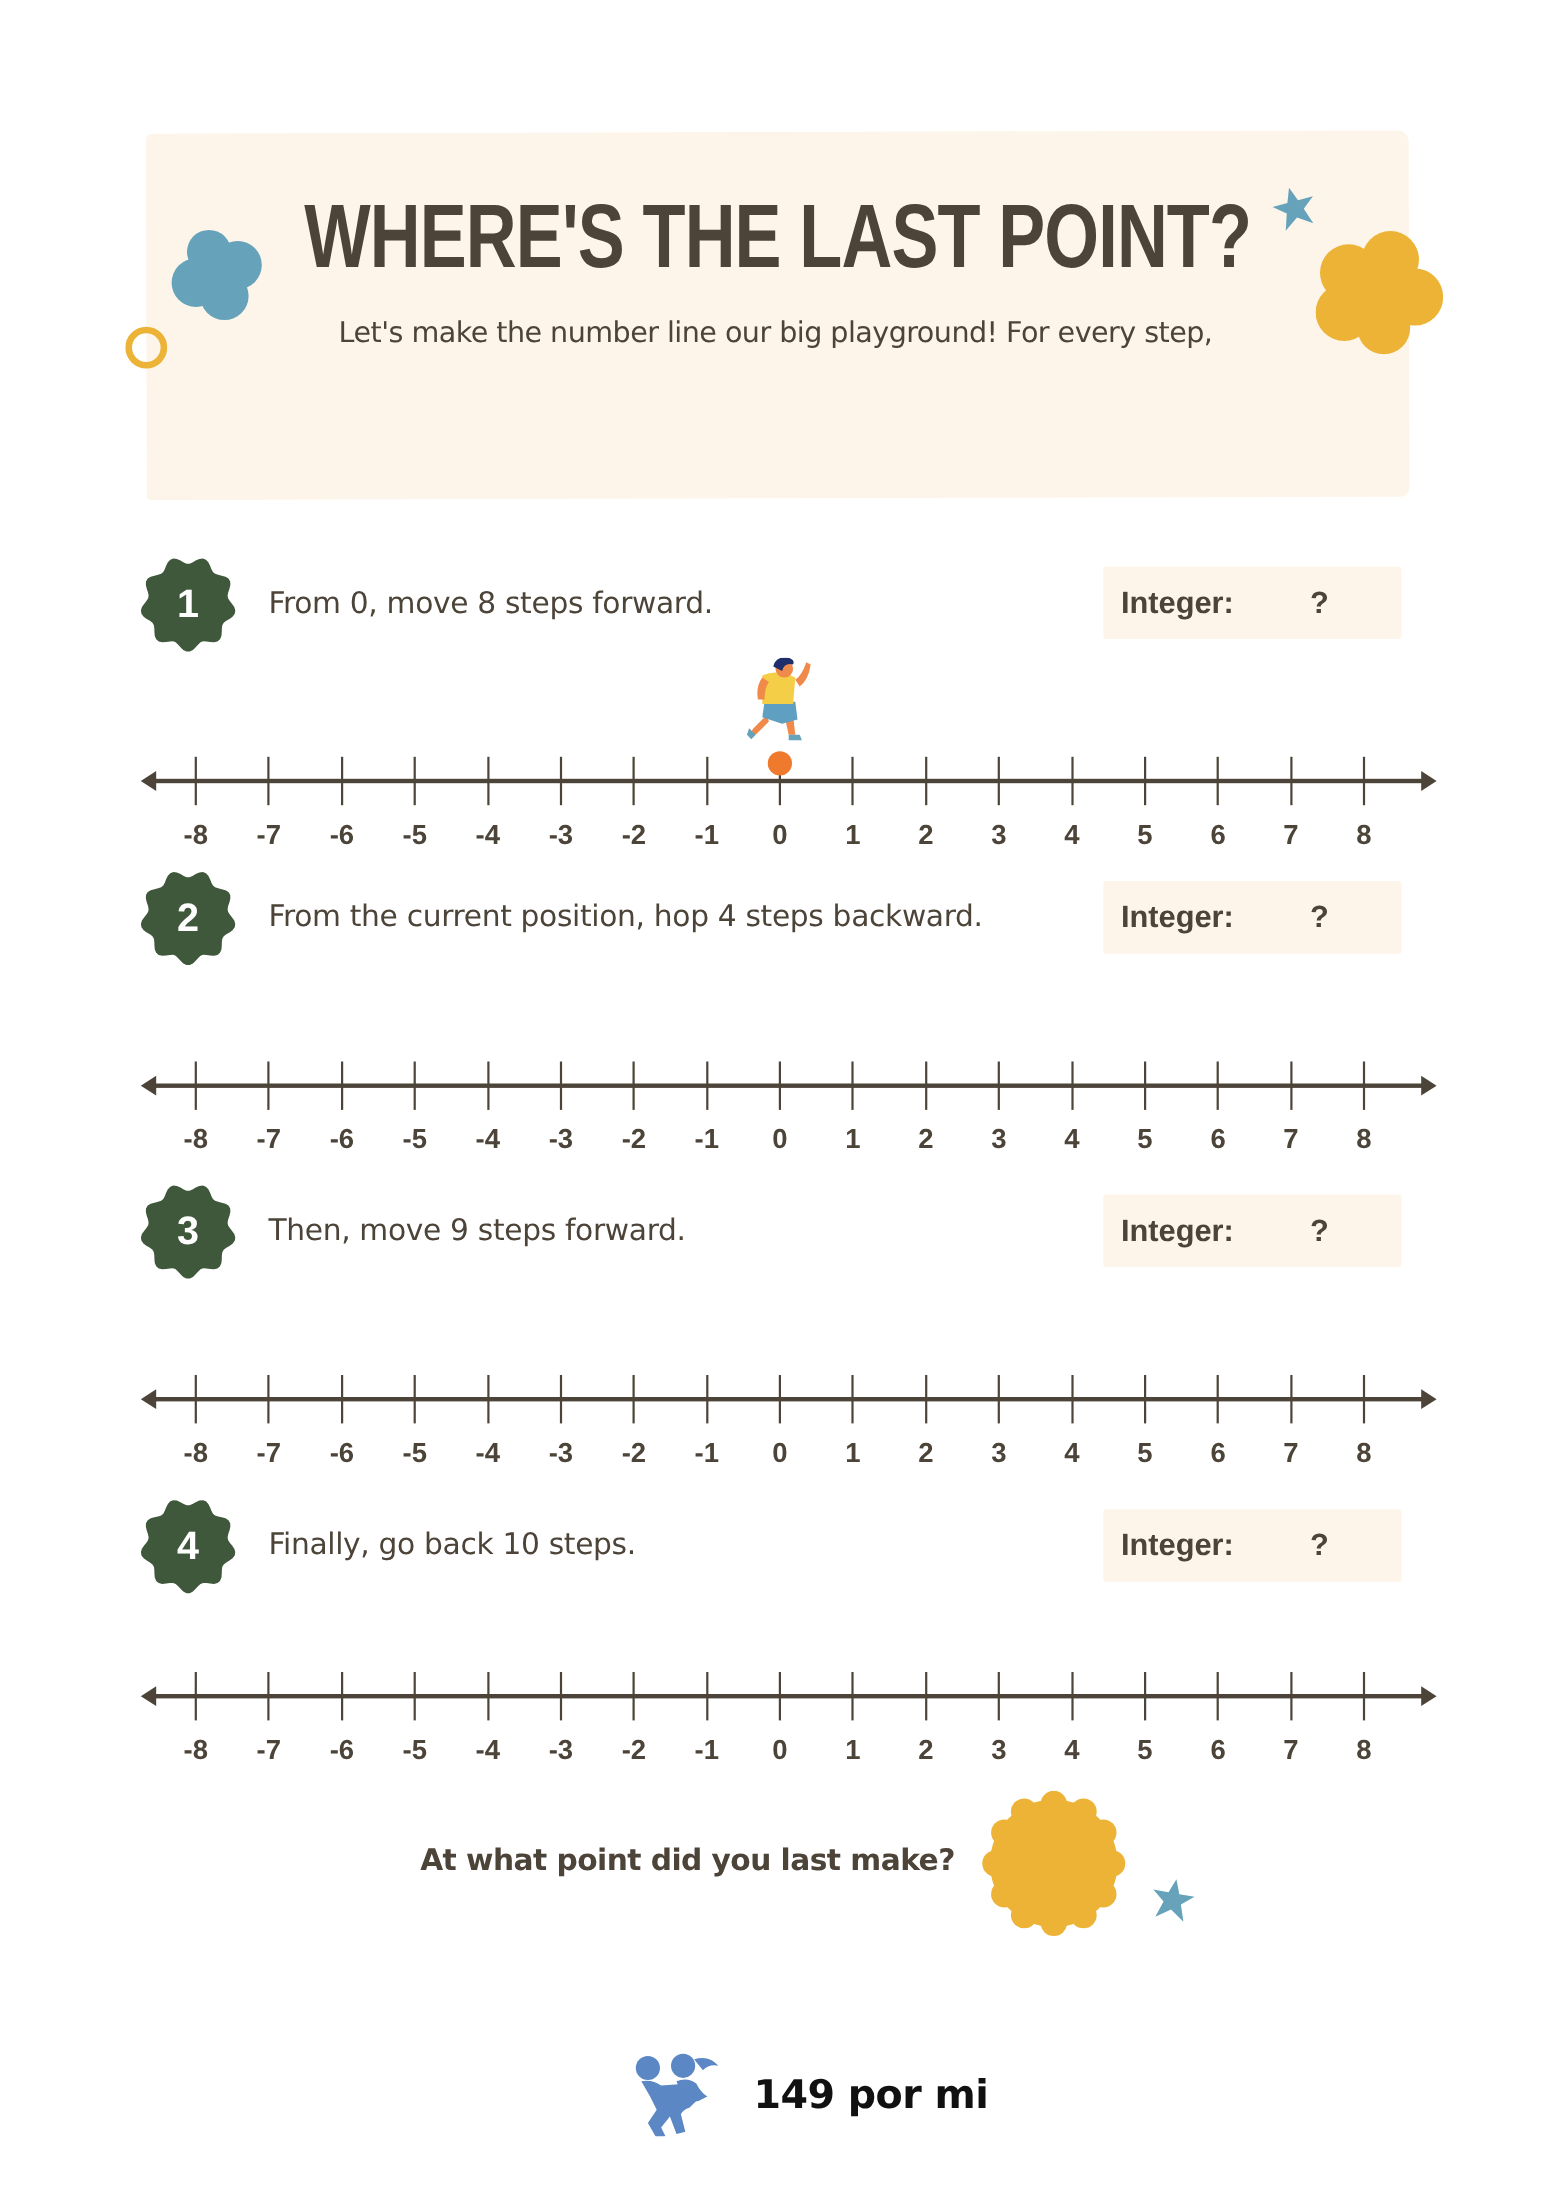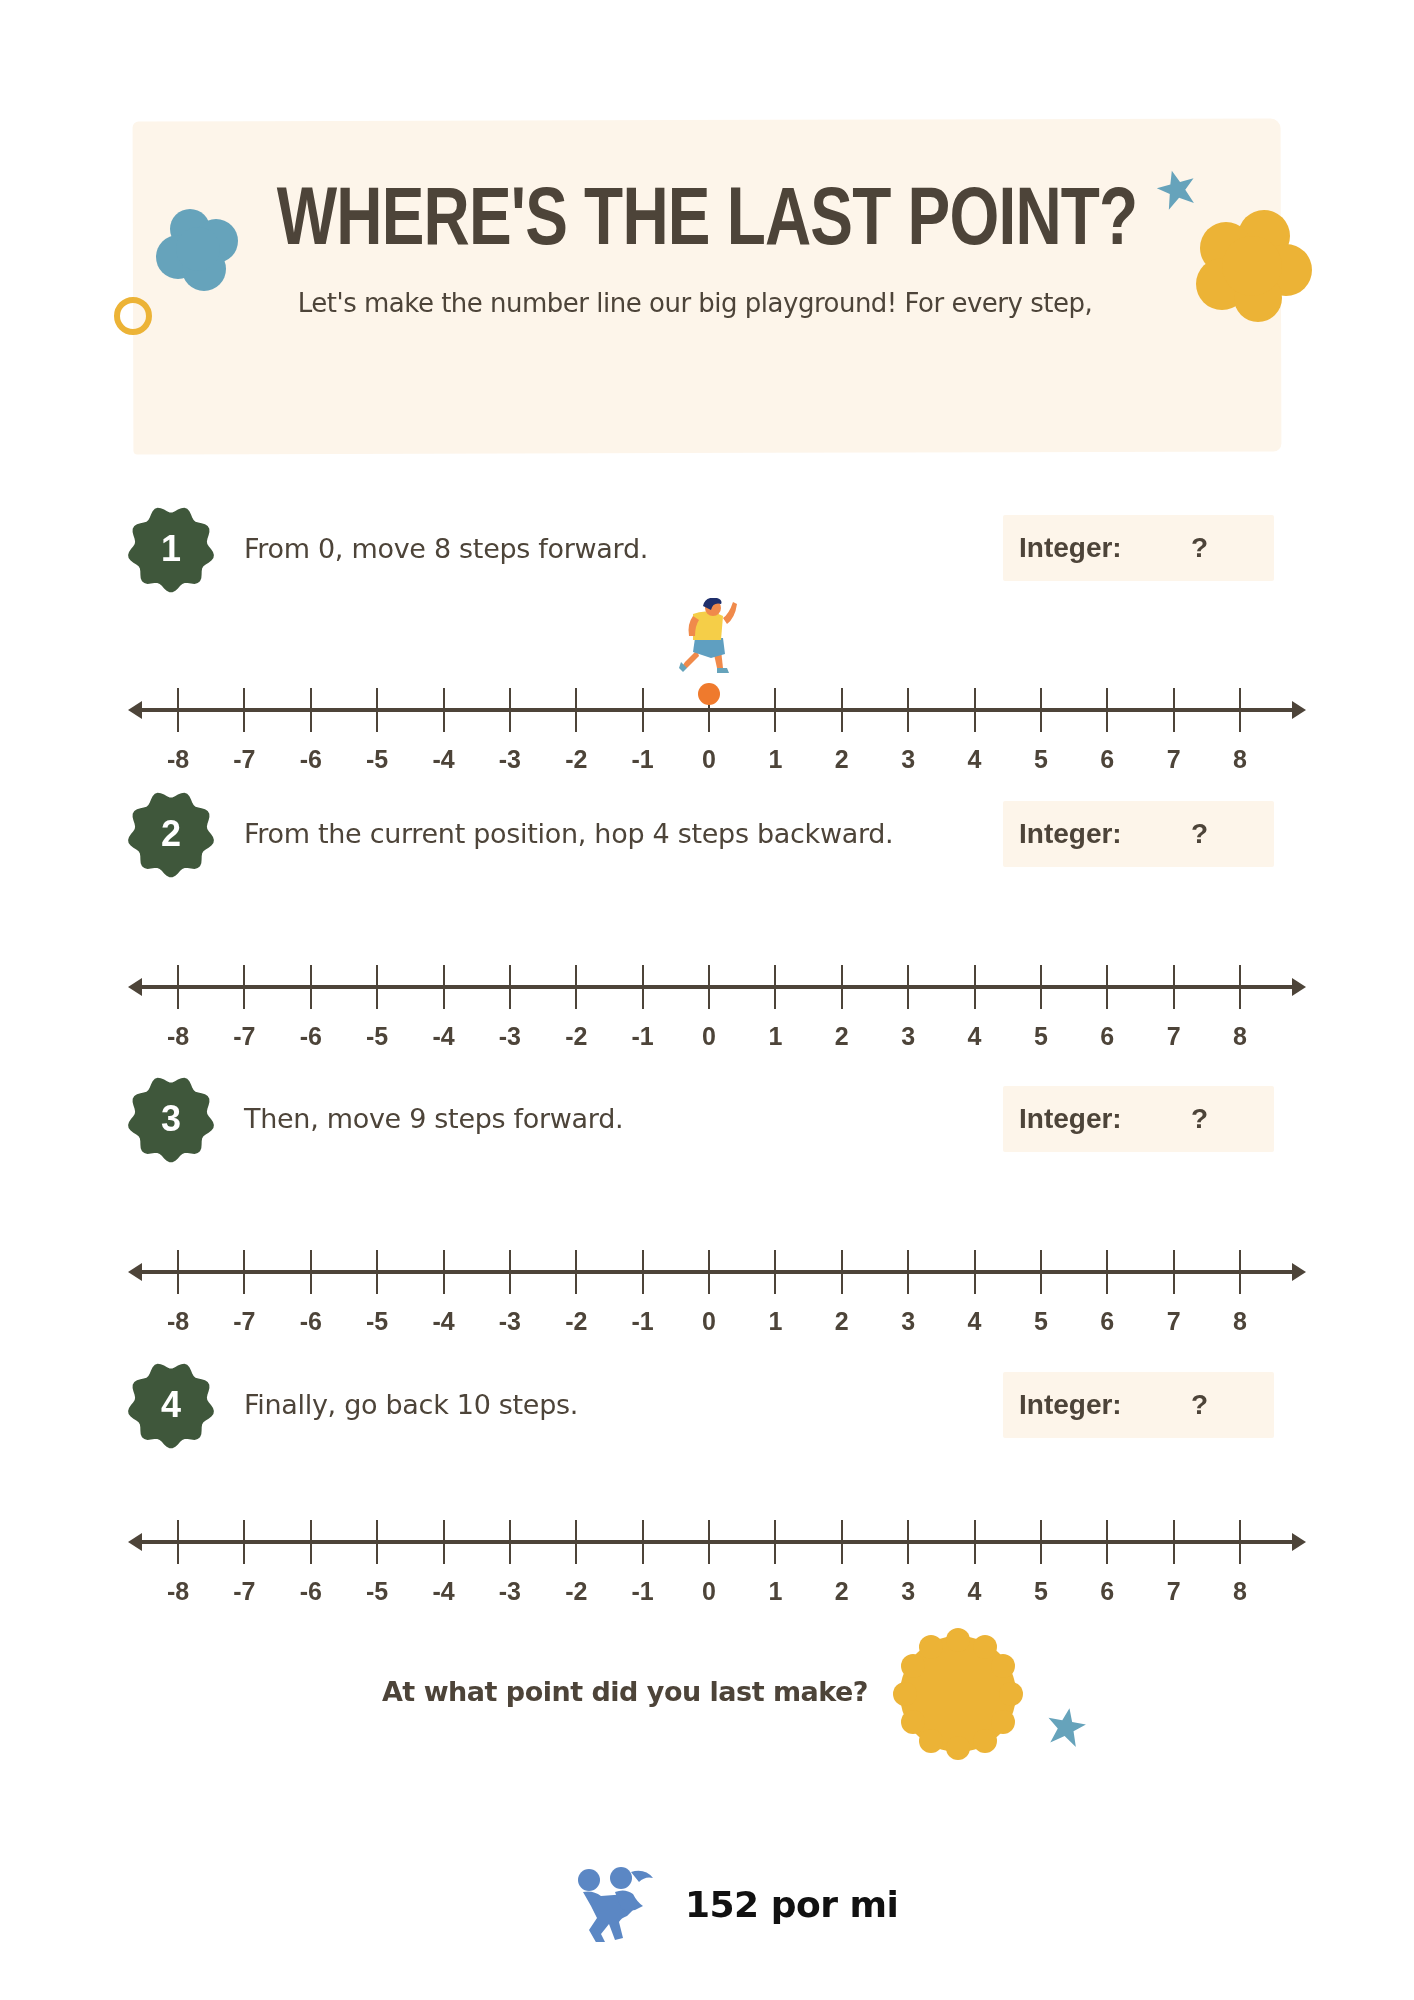--- a/index.html
+++ b/index.html
@@ -8,21 +8,21 @@
   .abs { position: absolute; }
 
   
   .header-card { left: 133px; top: 120px; width: 1148px; height: 333px;
     background: #fdf5ea; border-radius: 6px 10px 8px 4px;
     transform: rotate(-0.15deg); }
   .title { left: 133px; top: 168px; width: 1148px; text-align: center;
     font-family: "Liberation Sans", sans-serif; font-weight: 700;
     font-size: 82px; line-height: 96px; color: #4d4439;
     letter-spacing: -1px; transform: scaleX(0.78); transform-origin: center; }
-  .intro { left: 188px; top: 284px; width: 1014px; text-align: center;
+  .intro { left: 198px; top: 284px; width: 1014px; text-align: center;
     font-family: "DejaVu Sans", sans-serif; font-size: 26px; line-height: 39px;
     color: #4d4439; letter-spacing: -0.5px; }
   .intro span { display: block; }
 
   
   .deco svg { display: block; }
   .badge { left: 127px; width: 88px; height: 88px; }
   .badge svg { position: absolute; left: 0; top: 0; }
   .badge-num { position: absolute; left: 0; top: 0; width: 88px; height: 88px;
     line-height: 88px; text-align: center; color: #ffffff;
@@ -363,13 +363,13 @@
   <svg width="94" height="76" viewBox="0 0 94 76">
     <g fill="#5b87c4">
       <circle cx="14" cy="14" r="11"></circle>
       <circle cx="46" cy="12" r="11"></circle>
       <path d="M56 6 q14 -4 22 6 q-8 -2 -14 4 z"></path>
       <path d="M8 26 q10 -2 18 4 l26 -2 q6 0 4 6 l-10 2 q6 8 12 8 l-6 6 q-6 2 -8 6 l4 16 l-8 2 l-6 -16 l-8 10 l4 8 l-8 2 l-8 -14 l8 -12 l-6 -12 z"></path>
       <path d="M40 26 q10 -4 18 2 q4 8 10 12 l-8 4 q-10 2 -14 -2 z"></path>
     </g>
   </svg>
 </div>
-<div class="abs brand-text">152 por mi</div>
+<div class="abs brand-text">149 por mi</div>
 
 </body></html>

